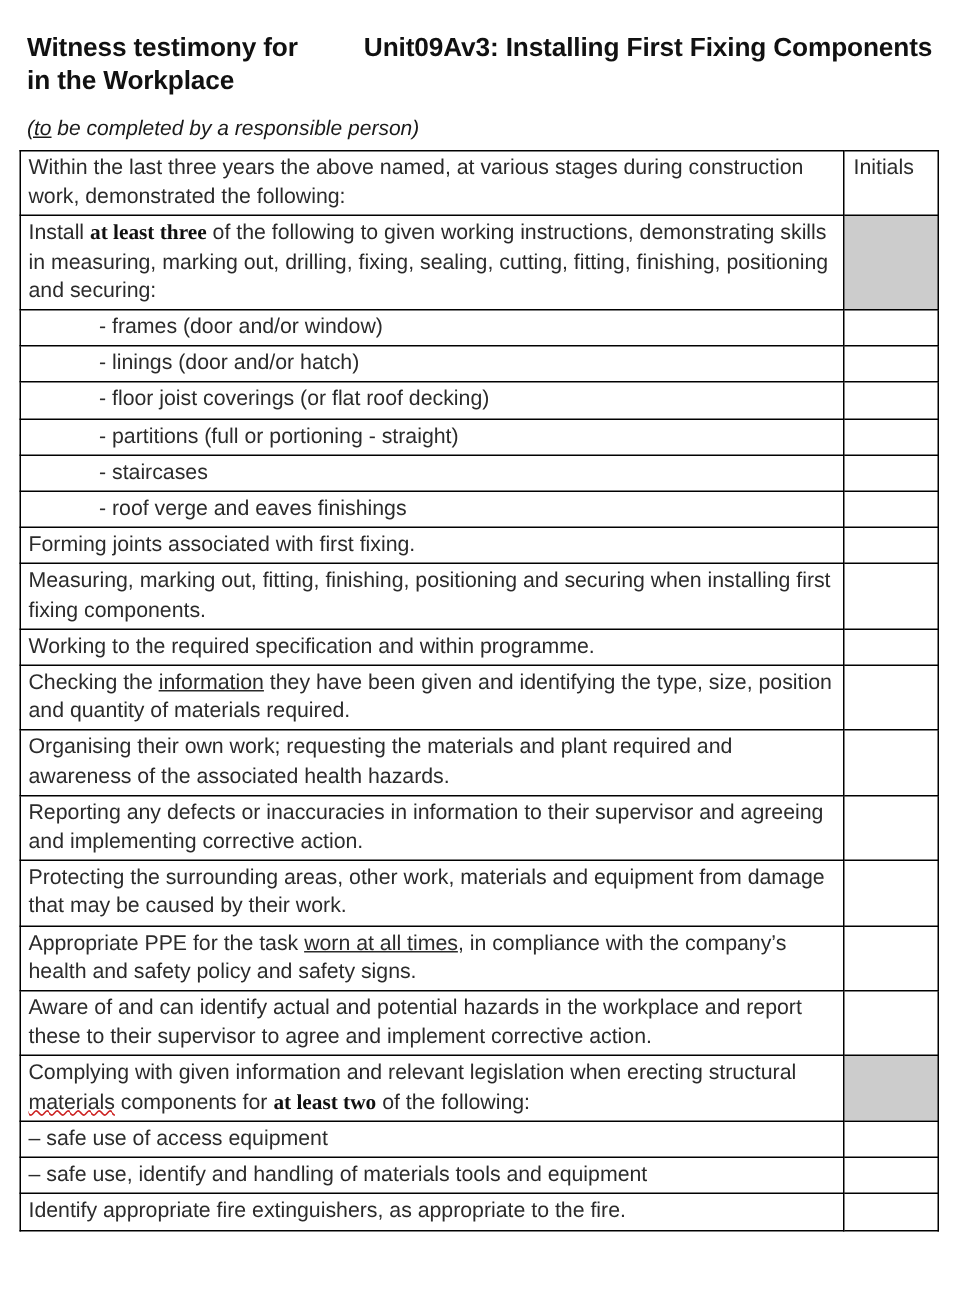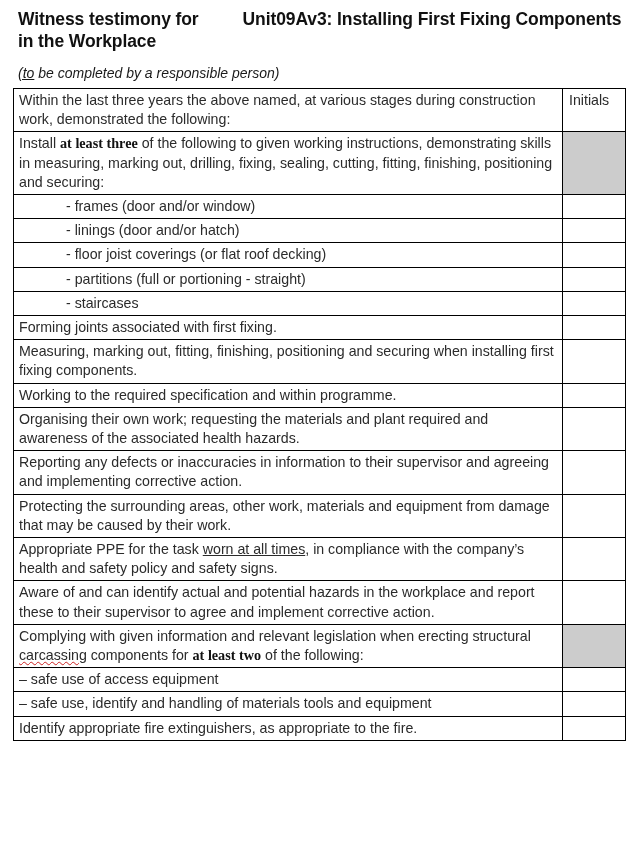--- a/index.html
+++ b/index.html
@@ -12,21 +12,21 @@
     height: 859px;
     font-family: "Liberation Sans", sans-serif;
     color: #222222;
     overflow: hidden;
   }
   .page {
     position: relative;
     width: 643px;
     height: 859px;
     box-sizing: border-box;
-    padding: 8px 17px 0 13px;
+    padding: 20px 17px 0 13px;
   }
 
   
   .doc-title {
     font-size: 17.5px;
     font-weight: bold;
     line-height: 22px;
     color: #111111;
     letter-spacing: -0.1px;
     margin: 0 0 2px 0;
@@ -156,53 +156,61 @@
         </tr>
         <tr>
           <td class="row-indent"><span>- partitions (full or portioning - straight)</span></td>
           <td class="init-cell">&nbsp;</td>
         </tr>
         <tr>
           <td class="row-indent"><span>- staircases</span></td>
           <td class="init-cell">&nbsp;</td>
         </tr>
         <tr>
+          <td class="row-indent"><span>- roof verge and eaves finishings</span></td>
+          <td class="init-cell">&nbsp;</td>
+        </tr>
+        <tr>
           <td><span>Forming joints associated with first fixing.</span></td>
           <td class="init-cell">&nbsp;</td>
         </tr>
         <tr>
           <td><span>Measuring, marking out, fitting, finishing, positioning and securing when installing first fixing components.</span></td>
           <td class="init-cell">&nbsp;</td>
         </tr>
         <tr>
           <td><span>Working to the required specification and within programme.</span></td>
           <td class="init-cell">&nbsp;</td>
         </tr>
         <tr>
+          <td><span>Checking the </span><span class="sp-underline">information</span><span> they have been given and identifying the type, size, position and quantity of materials required.</span></td>
+          <td class="init-cell">&nbsp;</td>
+        </tr>
+        <tr>
           <td><span>Organising their own work; requesting the materials and plant required and awareness of the associated health hazards.</span></td>
           <td class="init-cell">&nbsp;</td>
         </tr>
         <tr>
           <td><span>Reporting any defects or inaccuracies in information to their supervisor and agreeing and implementing corrective action.</span></td>
           <td class="init-cell">&nbsp;</td>
         </tr>
         <tr>
           <td><span>Protecting the surrounding areas, other work, materials and equipment from damage that may be caused by their work.</span></td>
           <td class="init-cell">&nbsp;</td>
         </tr>
         <tr>
           <td><span>Appropriate PPE for the task </span><span class="sp-underline">worn at all times</span><span>, in compliance with the company’s health and safety policy and safety signs.</span></td>
           <td class="init-cell">&nbsp;</td>
         </tr>
         <tr>
           <td><span>Aware of and can identify actual and potential hazards in the workplace and report these to their supervisor to agree and implement corrective action.</span></td>
           <td class="init-cell">&nbsp;</td>
         </tr>
         <tr>
-          <td><span>Complying with given information and relevant legislation when erecting structural </span><span class="spell-red">carcassing</span><span> components for </span><span class="b">at least two</span><span> of the following:</span></td>
+          <td><span>Complying with given information and relevant legislation when erecting structural </span><span class="spell-red">materials</span><span> components for </span><span class="b">at least two</span><span> of the following:</span></td>
           <td class="shaded">&nbsp;</td>
         </tr>
         <tr>
           <td><span>– safe use of access equipment</span></td>
           <td class="init-cell">&nbsp;</td>
         </tr>
         <tr>
           <td><span>– safe use, identify and handling of materials tools and equipment</span></td>
           <td class="init-cell">&nbsp;</td>
         </tr>

